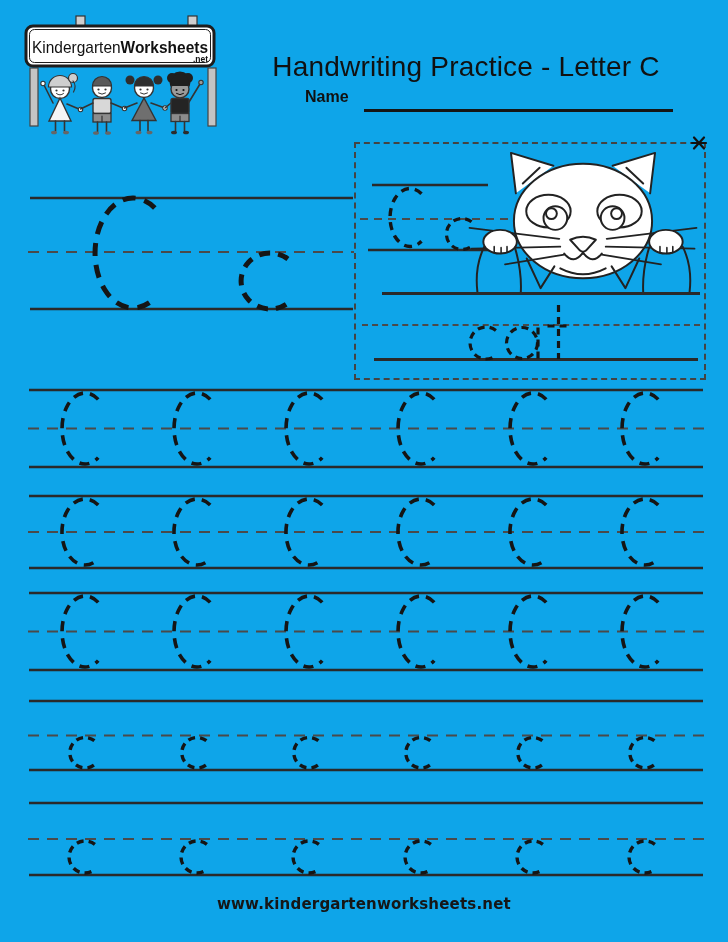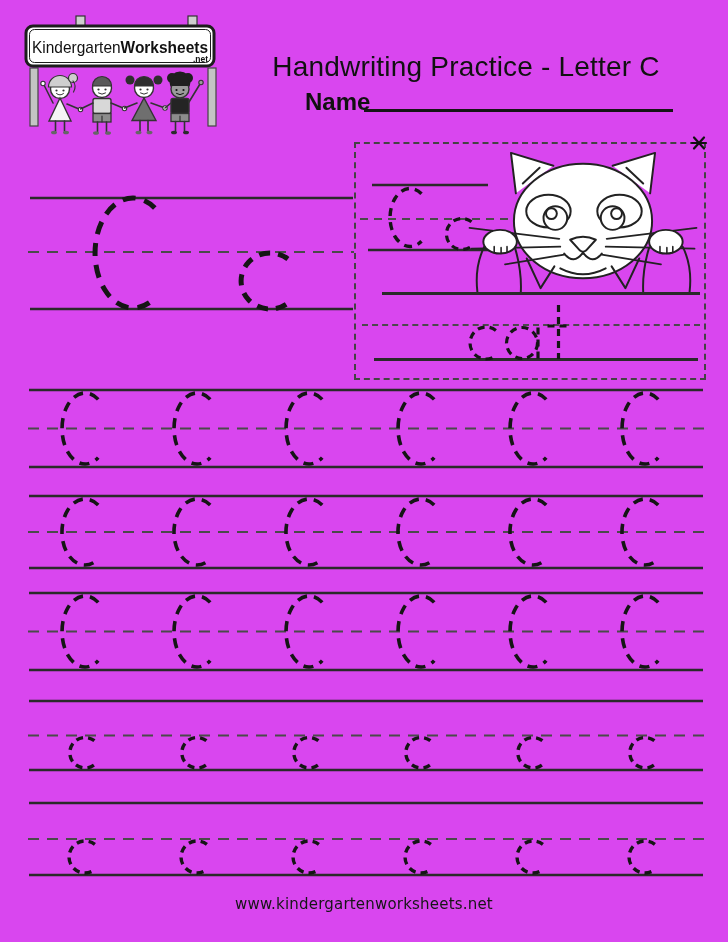--- a/index.html
+++ b/index.html
@@ -1,42 +1,42 @@
 <!DOCTYPE html>
 <html><head>
 <meta charset="utf-8">
 <style>
   html,body{margin:0;padding:0;background:#fff;}
-  #page{position:relative;width:728px;height:942px;background:#d946ef;overflow:hidden;
+  #page{position:relative;width:728px;height:942px;background:#0ea5e9;overflow:hidden;
         font-family:"Liberation Sans",sans-serif;color:#1a1a1a;}
   
   #logo{position:absolute;left:20px;top:12px;width:205px;height:125px;}
   #title{position:absolute;left:236px;top:26px;width:460px;text-align:center;
          font-size:28px;font-weight:500;color:#111;letter-spacing:.2px;margin-top:25px;}
-  #name-row{position:absolute;left:305px;top:88px;font-size:24px;font-weight:700;color:#111;}
+  #name-row{position:absolute;left:305px;top:88px;font-size:16px;font-weight:700;color:#111;}
   #name-line{position:absolute;left:364px;top:109px;width:309px;height:3px;background:#151515;}
   
   #example-area{position:absolute;left:28px;top:190px;width:326px;height:126px;}
   
   #practice-box{position:absolute;left:354px;top:142px;width:352px;height:238px;
                 border:2px dashed #444;box-sizing:border-box;}
   #mini-guide{position:absolute;left:4px;top:32px;width:150px;height:84px;}
   #cat{position:absolute;left:104px;top:2px;width:246px;height:150px;}
   .box-line{position:absolute;background:#2a2a2a;height:3px;}
   #paw-line{left:26px;top:148px;width:318px;}
   #word-base{left:18px;top:214px;width:324px;}
   #word-mid{position:absolute;left:6px;top:180px;width:338px;height:0;
             border-top:2px dashed #4a4a4a;}
   #word-cat{position:absolute;left:100px;top:150px;width:150px;height:68px;}
   #corner-mark{position:absolute;left:334px;top:-10px;width:18px;height:18px;}
   
   .trace-row{position:absolute;left:28px;width:676px;}
   
   #footer{position:absolute;left:0;top:895px;width:728px;text-align:center;
-          font-family:"DejaVu Sans",sans-serif;font-size:15px;font-weight:400;
+          font-family:"DejaVu Sans",sans-serif;font-size:15px;font-weight:700;
           color:#161616;letter-spacing:.2px;}
 </style>
 </head>
 <body>
 
 <div id="page">
 
   <svg id="logo" viewBox="0 0 205 125" xmlns="http://www.w3.org/2000/svg">
 
     <g>

